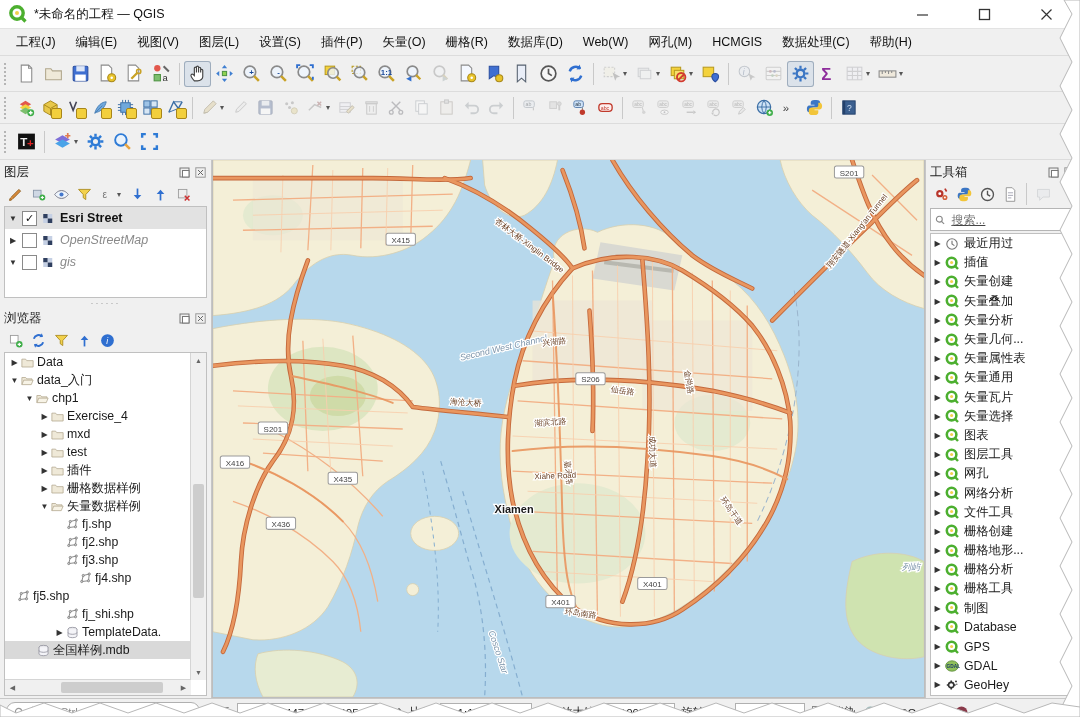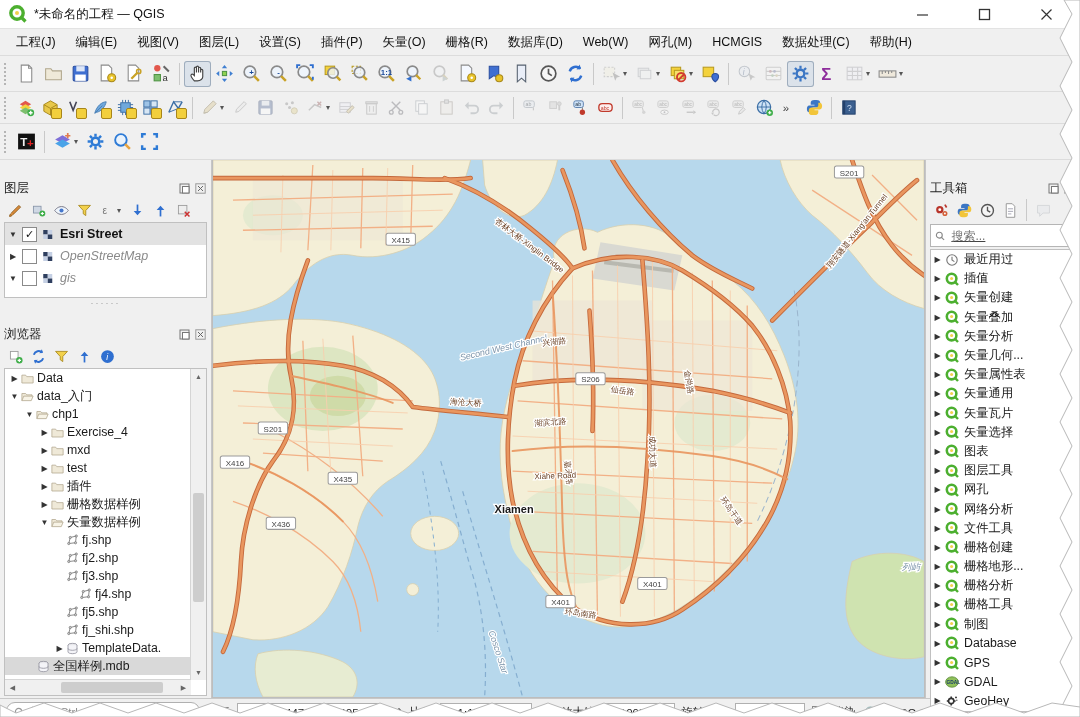--- a/index.html
+++ b/index.html
@@ -26,21 +26,21 @@
   .tbtn .badge{position:absolute;right:1px;bottom:1px;width:9px;height:9px;background:#f2cf3c;border:1px solid #a8861a;border-radius:2px;}
   .ddarr{font-size:8px;color:#555;margin-left:-2px;flex:0 0 auto;width:8px;}
   .tsep{width:1px;height:22px;background:#c9c9c9;margin:0 4px;flex:0 0 auto;}
   .tgrip{width:3px;height:22px;border-left:2px dotted #b5b5b5;margin:0 4px 0 2px;flex:0 0 auto;}
   
   .main{display:flex;height:538px;background:#f0f0f0;}
   .dock{background:#f0f0f0;}
   .dock.left{width:211px;border-right:1px solid #c6c6c6;display:flex;flex-direction:column;}
   .dock.right{width:154px;border-left:1px solid #c6c6c6;display:flex;flex-direction:column;}
   .panel{display:flex;flex-direction:column;padding:2px 4px;}
-  .phead{display:flex;align-items:center;height:20px;margin-top:16px;}
+  .phead{display:flex;align-items:center;height:20px;}
   .phead .ptitle{font-size:12.5px;color:#222;}
   .pbtns{margin-left:auto;display:flex;gap:3px;}
   .pbtn{width:13px;height:13px;display:flex;align-items:center;justify-content:center;}
   .pbtn svg{width:11px;height:11px;}
   .ptools{display:flex;align-items:center;height:24px;gap:1px;}
   .ptools .tbtn{width:22px;height:21px;} .ptools .tbtn svg{width:17px;height:17px;}
   .pbody{background:#fff;border:1px solid #c0c0c0;flex:1;overflow:hidden;position:relative;}
   .splitdots{height:6px;display:flex;align-items:center;justify-content:center;color:#9a9a9a;font-size:9px;letter-spacing:2px;}
   
   .lrow{display:flex;align-items:center;height:22px;padding-left:3px;font-size:12.5px;gap:4px;}
@@ -922,21 +922,21 @@
                   <svg viewBox="0 0 20 20">
                     <path d="M5 14l2-8 8-2-1 9z" fill="none" stroke="#888" stroke-width="1.3"></path>
                     <circle cx="5" cy="14" r="1.5" fill="#ccc" stroke="#777"></circle>
                     <circle cx="7" cy="6" r="1.5" fill="#ccc" stroke="#777"></circle>
                     <circle cx="15" cy="4" r="1.5" fill="#ccc" stroke="#777"></circle>
                     <circle cx="14" cy="13" r="1.5" fill="#ccc" stroke="#777"></circle>
                   </svg>
                 </span>
                 <span>fj4.shp</span>
               </div>
-              <div class="trow" style="padding-left: 49px;">
+              <div class="trow" style="">
                 <span class="exp"></span>
                 <span class="ticon">
                   <svg viewBox="0 0 20 20">
                     <path d="M5 14l2-8 8-2-1 9z" fill="none" stroke="#888" stroke-width="1.3"></path>
                     <circle cx="5" cy="14" r="1.5" fill="#ccc" stroke="#777"></circle>
                     <circle cx="7" cy="6" r="1.5" fill="#ccc" stroke="#777"></circle>
                     <circle cx="15" cy="4" r="1.5" fill="#ccc" stroke="#777"></circle>
                     <circle cx="14" cy="13" r="1.5" fill="#ccc" stroke="#777"></circle>
                   </svg>
                 </span>

